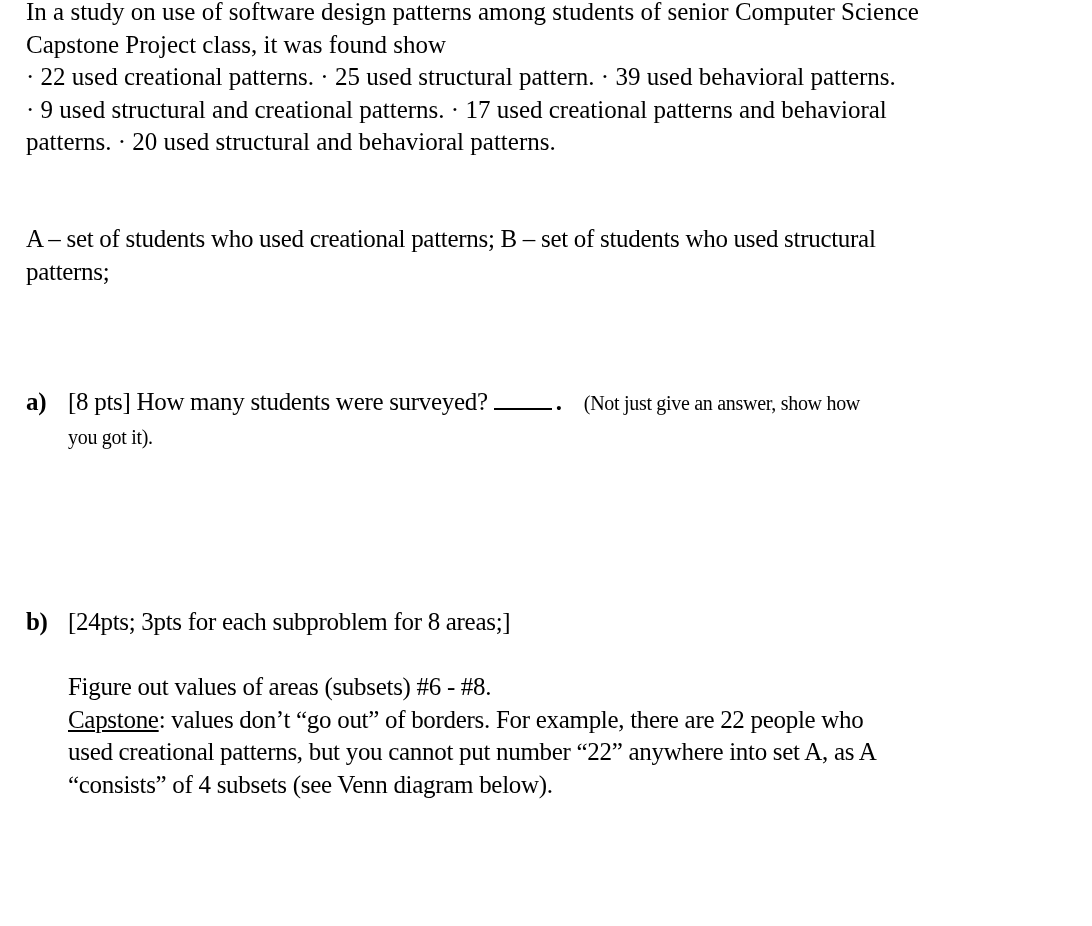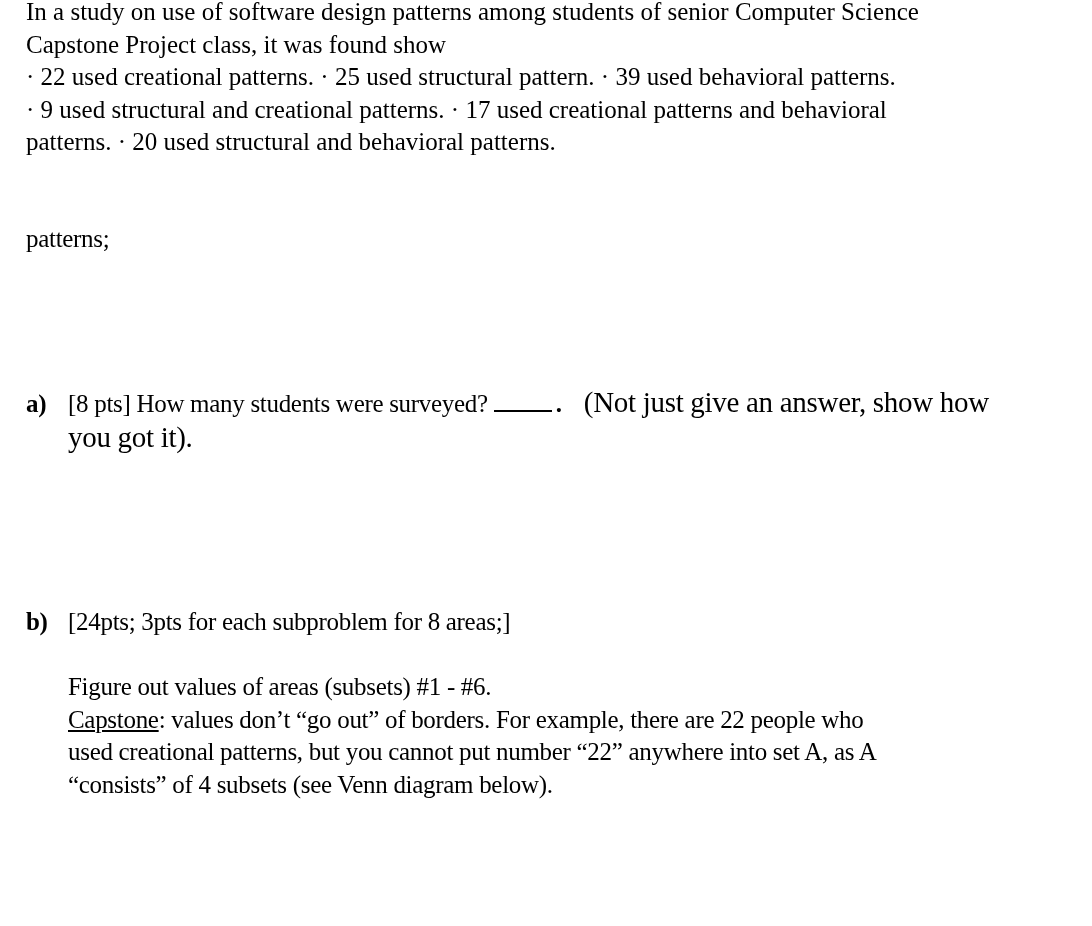--- a/index.html
+++ b/index.html
@@ -32,51 +32,52 @@
     .indent { padding-left: 42px; display: block; }
     .blank {
       display: inline-block;
       width: 58px;
       border-bottom: 2px solid #000;
       height: 18px;
       vertical-align: baseline;
       margin: 0 4px 0 6px;
     }
     .dot { font-weight: bold; margin-right: 22px; }
-    .small { font-size: 29px; }
+    .small { font-size: 20px; }
     .underline { text-decoration: underline; }
   </style>
 </head>
 <body>
 
 <div>
 
   <div class="block" style="top:-4px;">
     <span class="line">In a study on use of software design patterns among students of senior Computer Science</span>
     <span class="line">Capstone Project class, it was found show</span>
     <span class="line">· 22 used creational patterns. · 25 used structural pattern. · 39 used behavioral patterns.</span>
     <span class="line">· 9 used structural and creational patterns.  · 17 used creational patterns and behavioral</span>
     <span class="line">patterns.  · 20 used structural and behavioral patterns.</span>
   </div>
 
   <div class="block narrow" style="top:223px;">
+    <span class="line">A – set of students who used creational patterns; B – set of students who used structural</span>
     <span class="line">patterns;</span>
   </div>
 
   <div class="block narrow" style="top:386px;">
     <span class="line">
       <span class="label-bold">a)</span><span>[8 pts] How many students were surveyed?</span><span class="blank"></span><span class="dot">.</span><span class="small">(Not just give an answer, show how</span>
     </span>
     <span class="indent"><span class="small">you got it).</span></span>
   </div>
 
   <div class="block narrow" style="top:606px;font-family:Liberation Serif, serif;">
     <span class="line">
       <span class="label-bold">b)</span><span>[24pts; 3pts for each subproblem for 8 areas;]</span>
     </span>
     <span class="line" style="height:32.5px;"></span>
-    <span class="indent">Figure out values of  areas (subsets) #1 - #6.</span>
+    <span class="indent">Figure out values of  areas (subsets) #6 - #8.</span>
     <span class="indent"><span class="underline">Capstone</span><span>: values don’t “go out” of borders. For example, there are 22 people who</span></span>
     <span class="indent">used creational patterns, but you cannot put number “22” anywhere into set A, as A</span>
     <span class="indent">“consists” of 4 subsets (see Venn diagram below).</span>
   </div>
 
 </div>
 
 </body></html>

